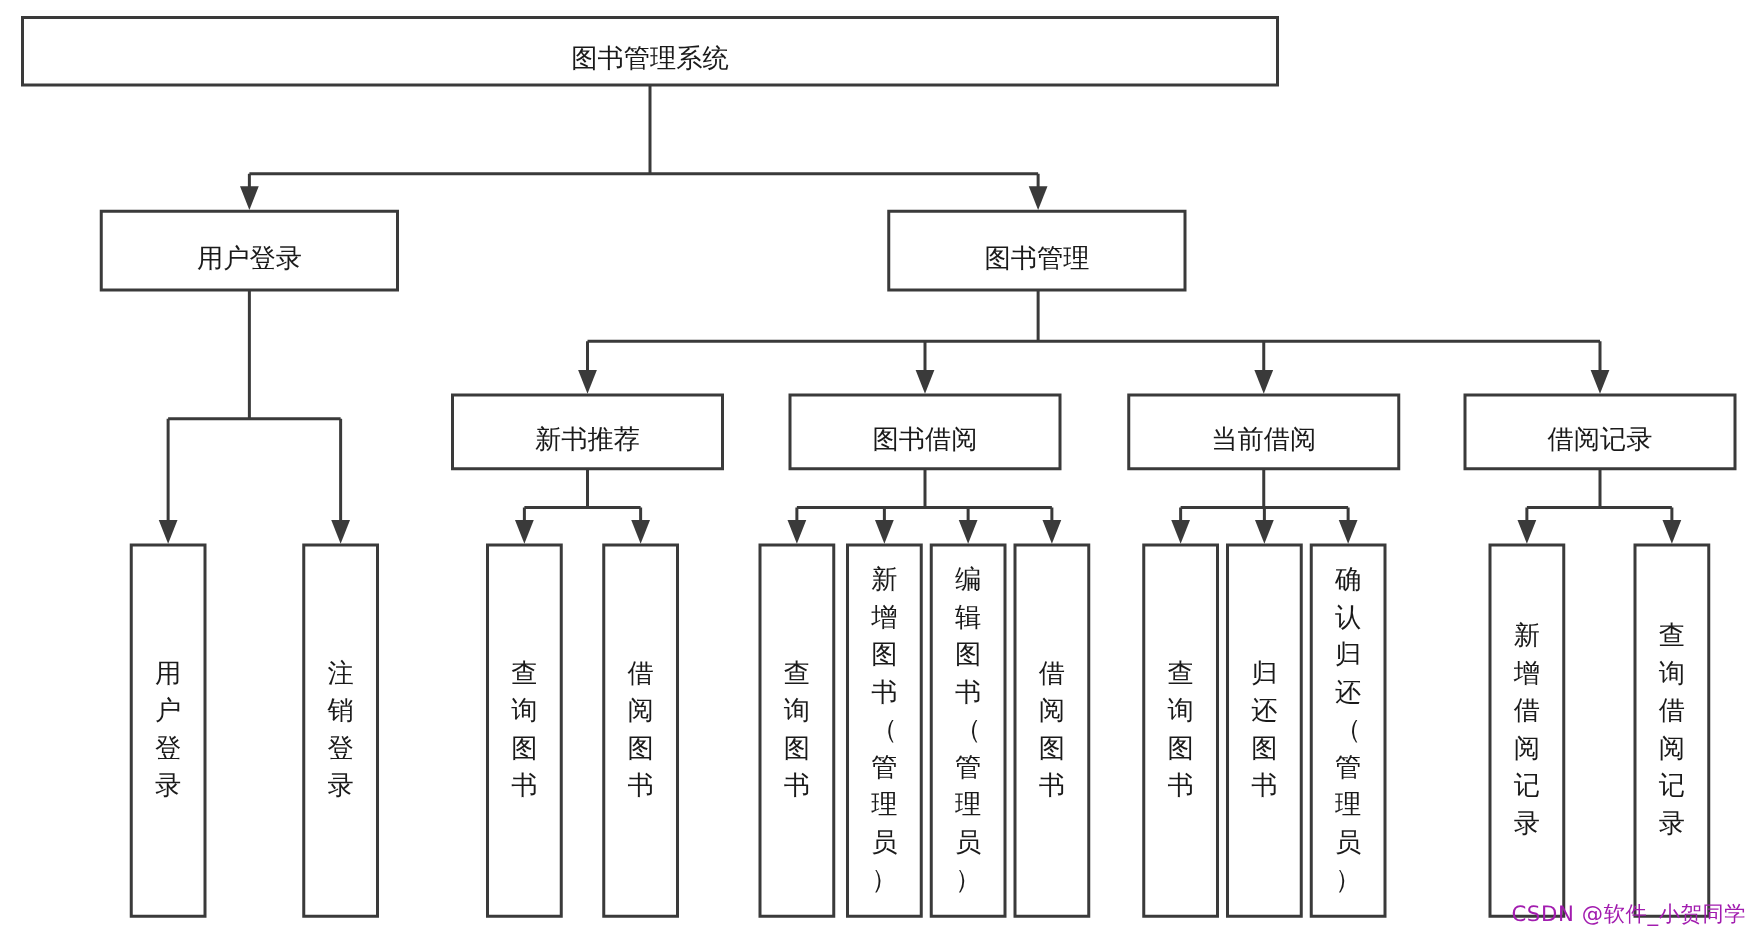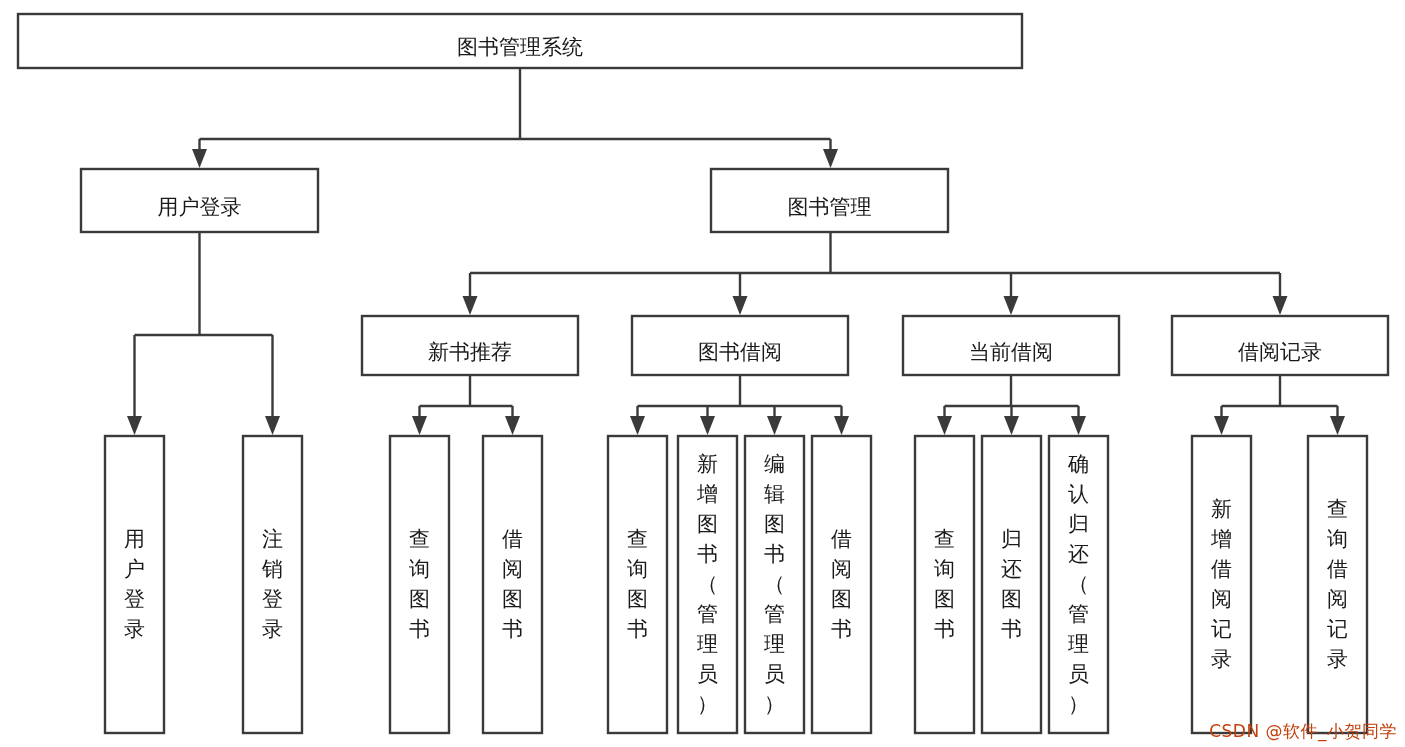--- a/index.html
+++ b/index.html
@@ -49,21 +49,21 @@
   .arrow-head {
     fill: #3a3a3a;
     stroke: none;
   }
   .watermark {
     position: absolute;
     right: 8px;
     bottom: 4px;
     font-family: "DejaVu Sans", "Liberation Sans", sans-serif;
     font-size: 17px;
-    color: #c2410c;
+    color: #a21caf;
     white-space: nowrap;
     letter-spacing: 0.5px;
     pointer-events: none;
   }
 </style>
 </head>
 <body>
 
 <div id="diagram-root">
 

